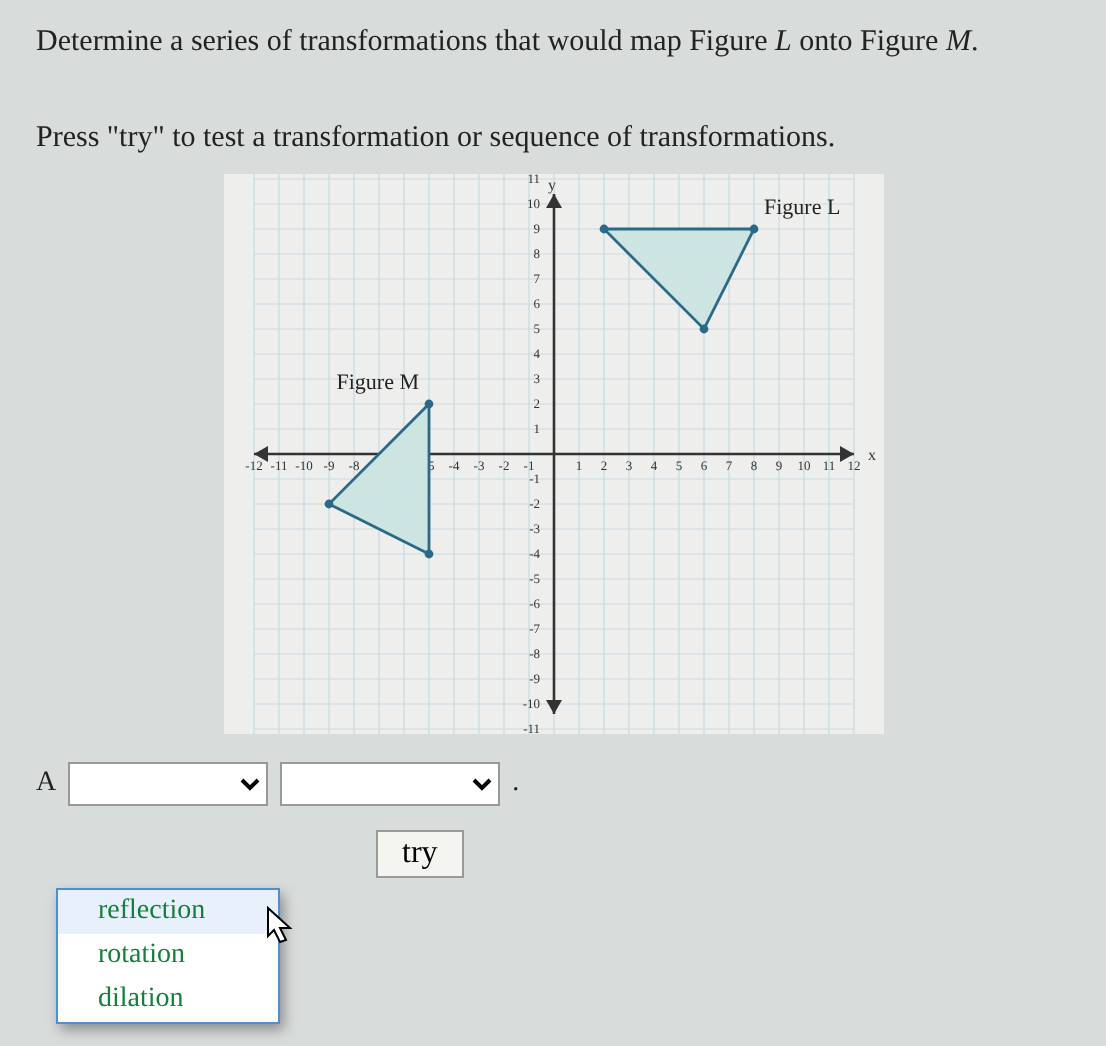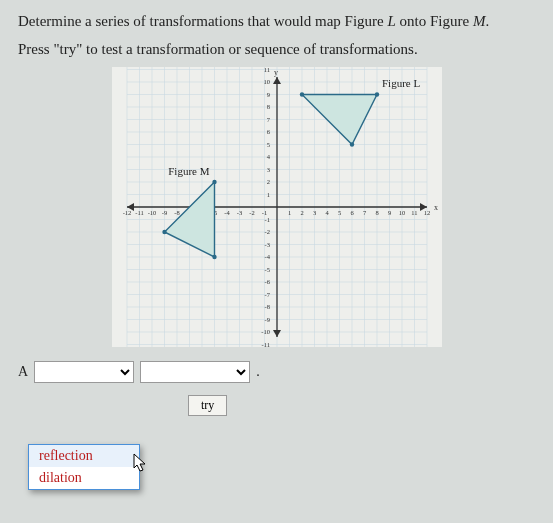--- a/index.html
+++ b/index.html
@@ -5,21 +5,21 @@
   * { box-sizing: border-box; margin: 0; padding: 0; }
   body {
     font-family: Georgia, 'Times New Roman', serif;
     background: #d8dcda;
     color: #222;
     width: 553px;
     height: 523px;
     padding: 12px 18px;
     font-size: 15px;
   }
-  .question { margin-bottom: 8px; line-height: 1.3; }
+  .question { margin-bottom: 28px; line-height: 1.3; }
   .instructions { margin-bottom: 8px; line-height: 1.3; }
   .italic { font-style: italic; }
   .graph-wrap { display:flex; justify-content:center; margin-bottom:14px;}
   .graph {
     background: rgba(248,247,243,0.7);
     position: relative;
   }
   .controls-row {
     display:flex; align-items:center; gap:6px;
     margin-bottom:12px;
@@ -30,41 +30,41 @@
     font-size: 13px;
     background: #fff;
     border: 1px solid #999;
     height: 22px;
     padding: 0 4px;
   }
   .first-dd { width: 100px; position:relative;}
   .second-dd { width: 110px; }
   .try-btn {
     font-family: Georgia, serif;
-    font-size: 12px;
+    font-size: 16px;
     padding: 2px 12px;
     background: #f4f4f0;
     border: 1px solid #999;
     cursor: pointer;
     margin-left: 170px;
   }
   .dropdown-popup {
     position:absolute;
     left: 28px;
     top: 444px;
     background:#fff;
     border:1px solid #4a90d9;
     box-shadow: 2px 3px 6px rgba(0,0,0,0.35);
     font-size:14px;
     min-width: 112px;
     z-index: 20;
   }
   .dropdown-popup .opt {
-    padding: 3px 10px;
-    color:#b91c1c;
+    padding: 3px 20px;
+    color:#15803d;
     cursor:pointer;
   }
   .dropdown-popup .opt.hover { background:#e8f1fb; }
   .cursor-arrow {
     position:absolute;
     left: 132px;
     top: 452px;
     z-index:30;
   }
 </style>
@@ -220,18 +220,19 @@
   </select>
   <span>.</span>
 </div>
 
 <div>
   <button class="try-btn">try</button>
 </div>
 
 <div class="dropdown-popup">
   <div class="opt hover">reflection</div>
+  <div class="opt">rotation</div>
   <div class="opt">dilation</div>
 </div>
 
 <svg class="cursor-arrow" width="18" height="22">
   <path d="M2 2 L2 16 L5 13 L8 19 L11 18 L8 12 L13 12 Z" fill="#fff" stroke="#000" stroke-width="1"></path>
 </svg>
 
 </body></html>

